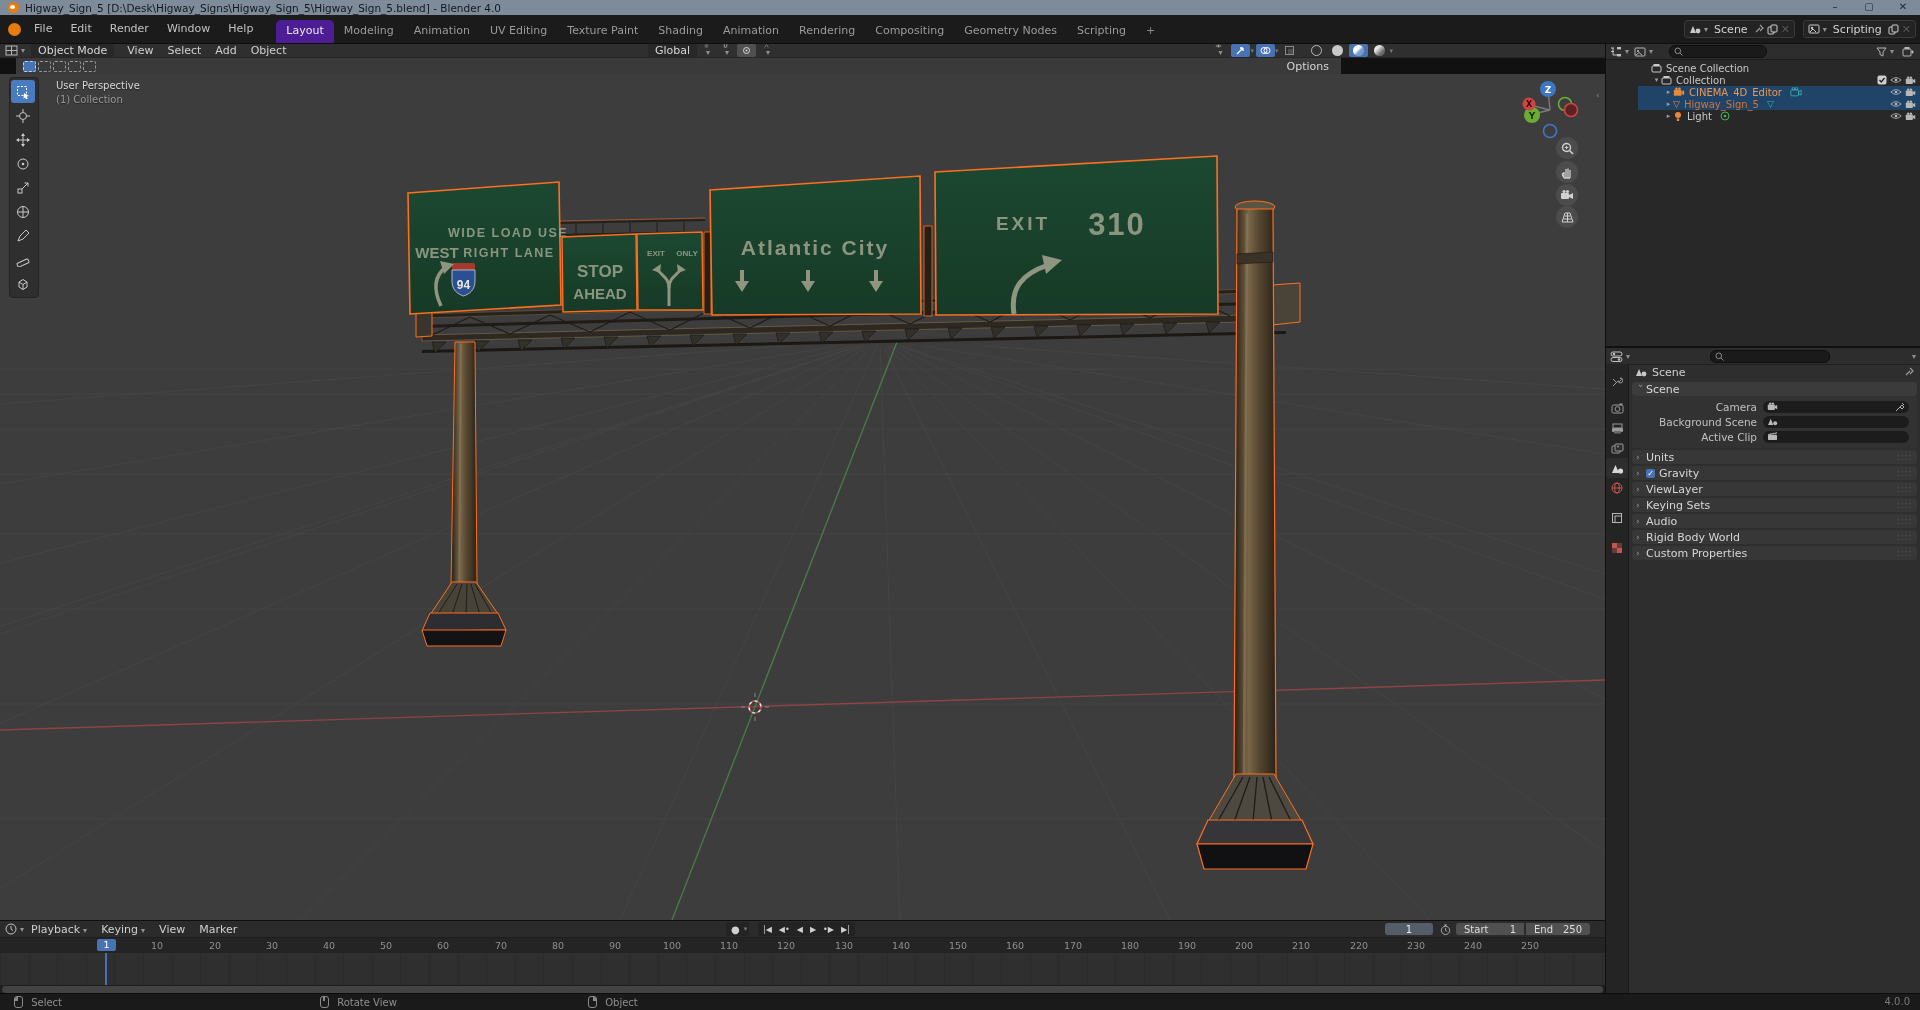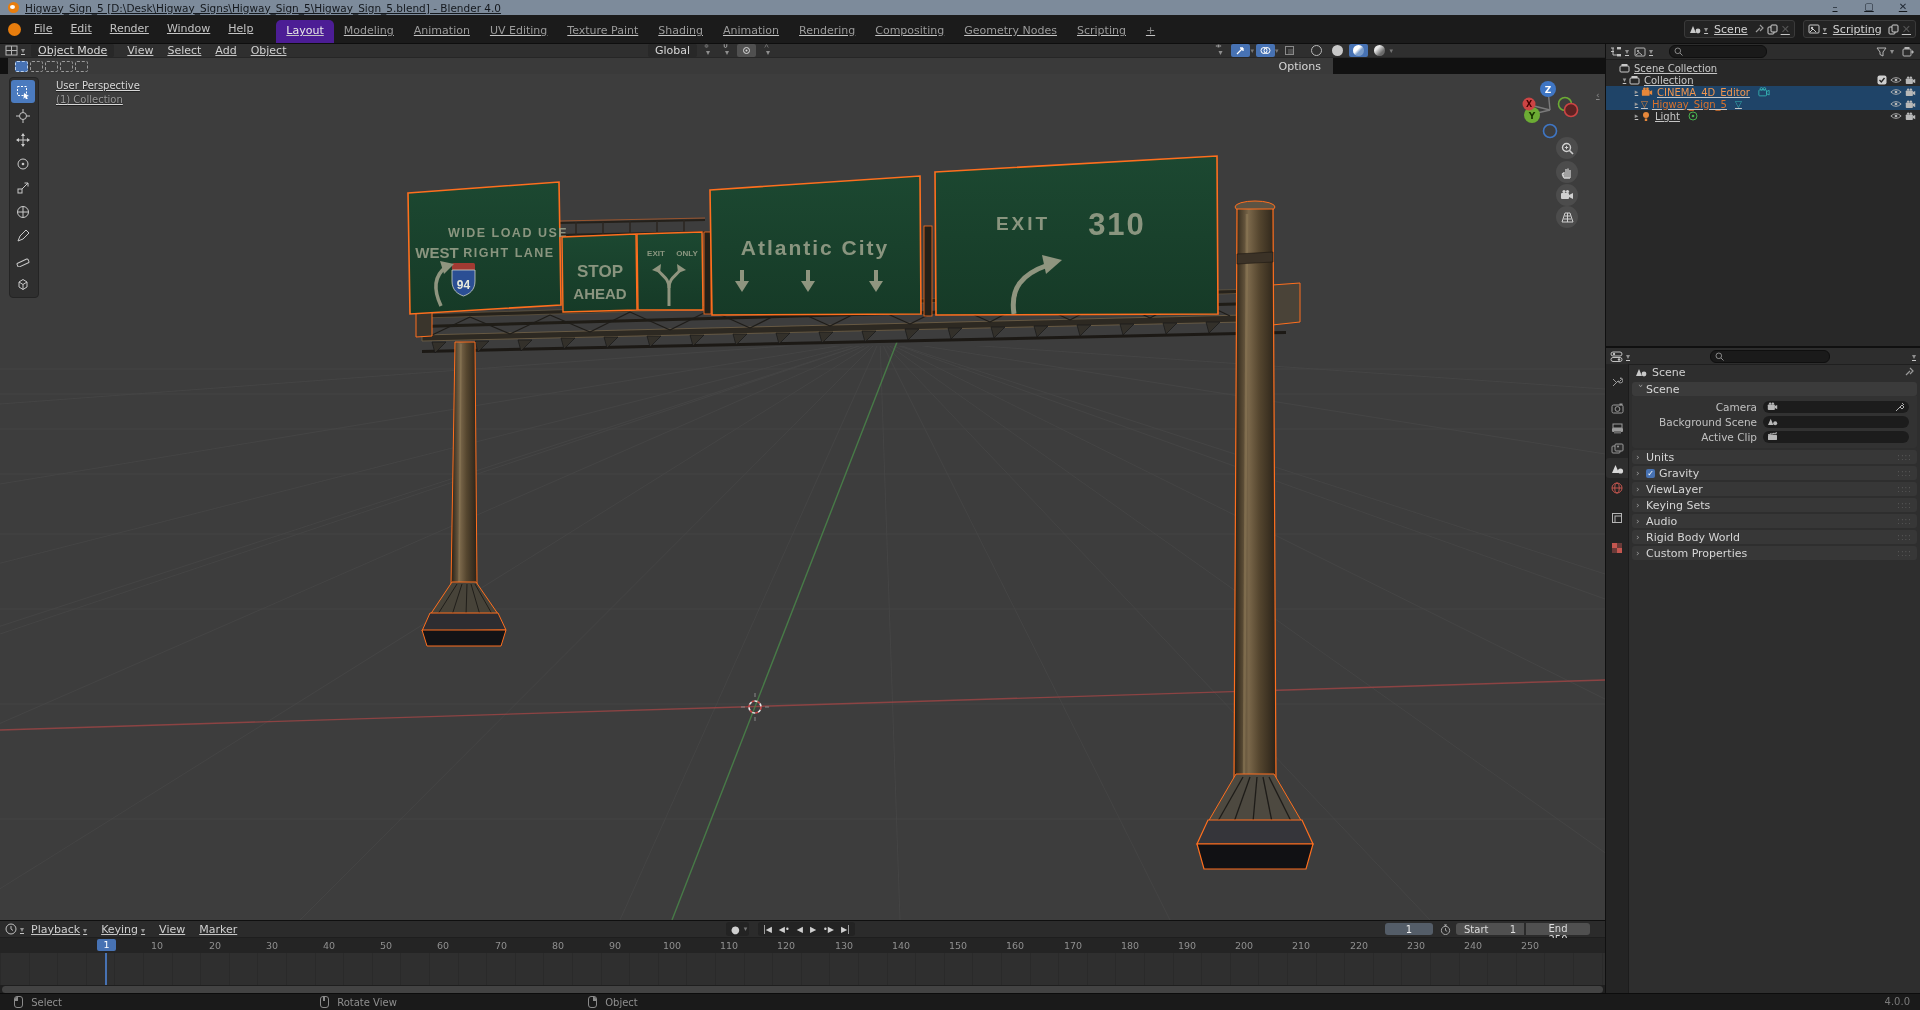--- a/index.html
+++ b/index.html
@@ -1,19 +1,19 @@
 <!DOCTYPE html>
 <html><head>
 <meta charset="utf-8">
 <style>
   html,body{margin:0;padding:0;background:#111;}
   body{width:1920px;height:1010px;position:relative;overflow:hidden;
        font-family:"DejaVu Sans","Liberation Sans",sans-serif;font-size:11px;color:#c5c5c5;
        -webkit-font-smoothing:antialiased;}
-  .abs{position:absolute;text-decoration:underline;}
+  .abs{position:absolute;}
   .row{display:flex;align-items:center;}
   .caret{font-size:8px;color:#8f8f8f;margin-left:3px;}
   .caret2{font-size:7px;color:#777;}
   
   #titlebar{left:0;top:0;width:1920px;height:15px;background:#7d8b9b;color:#14181d;
             display:flex;align-items:center;font-size:10.5px;}
   #titlebar .blogo{width:11px;height:11px;margin:0 6px 0 8px;border-radius:50%;
             background:#e87d0d;position:relative;}
   #titlebar .blogo:after{content:"";position:absolute;left:2px;top:3px;width:5px;height:4px;
             border-radius:50%;background:#fff;}
@@ -25,21 +25,21 @@
   .wtabs{display:flex;margin-left:14px;height:28px;align-items:flex-end;}
   .wtab{padding:5px 10px 6px 10px;color:#9b9b9b;border-radius:5px 5px 0 0;line-height:12px;white-space:nowrap;}
   .wtab.active{background:#4c1d95;color:#e9e9e9;}
   .wtab.add{color:#8a8a8a;}
   .idblock{display:flex;align-items:center;background:#232323;border:1px solid #3a3a3a;border-radius:3px;height:16px;padding:0 4px;margin-left:8px;}
   .idblock .lbl{margin:0 6px;color:#d2d2d2;}
   
   svg.ic{display:block;}
   
   #vp-header{left:0;top:44px;width:1605px;height:14px;background:#2f2f2f;display:flex;align-items:center;border-bottom:1px solid #262626;box-sizing:border-box;}
-  #vp-toolrow{left:8px;top:58px;width:1325px;height:16px;background:#3a3a3a;display:flex;align-items:center;box-sizing:border-box;}
+  #vp-toolrow{left:16px;top:58px;width:1325px;height:16px;background:#3a3a3a;display:flex;align-items:center;box-sizing:border-box;}
   .hbtn{display:flex;align-items:center;padding:0 4px;height:13px;border-radius:2px;color:#d6d6d6;flex-direction:column;}
   .hbtn.dark{background:#282828;}
   .hmenu{padding:0 7px;color:#cfcfcf;}
   .togglebtn{width:19px;height:13px;border-radius:2px;display:flex;align-items:center;justify-content:center;margin-left:2px;}
   .togglebtn.on{background:#4772b3;}
   .sphere{width:11px;height:11px;border-radius:50%;}
   #viewport{left:0;top:74px;width:1605px;height:846px;background:#3d3d3d;}
   #vp-overlay-text{left:56px;top:79px;line-height:14px;color:#d8d8d8;font-size:10px;text-shadow:0 1px 1px #222;}
   #vp-overlay-text .sub{color:#999;}
   
@@ -48,21 +48,21 @@
   .tbtn.active{background:#4b7bbf;}
   
   .navic{width:22px;height:22px;border-radius:50%;background:#ffffff14;display:flex;align-items:center;justify-content:center;}
   
   .selmode{width:13px;height:11px;border:1px dashed #9a9a9a;border-radius:2px;margin-right:2px;box-sizing:border-box;}
   .selmode.on{background:#4772b3;border-color:#bcd2ee;}
   
   #outliner{left:1605px;top:44px;width:315px;height:302px;background:#282828;border-left:1px solid #101010;box-sizing:border-box;}
   #outliner-header{height:15px;background:#2d2d2d;display:flex;align-items:center;border-bottom:1px solid #1d1d1d;padding-left:3px;}
   .searchbox{height:11px;background:#1a1a1a;border:1px solid #0f0f0f;border-radius:6px;display:flex;align-items:center;color:#777;padding:0 4px;}
-  .orow{height:12px;display:flex;align-items:center;font-size:10px;color:#c8c8c8;position:relative;padding-left:4px;}
+  .orow{height:12px;display:flex;align-items:center;font-size:10px;color:#c8c8c8;position:relative;padding-left:4px;margin-left:32px;}
   .orow.sel{background:#1f4468;}
   .orow .oright{position:absolute;right:4px;display:flex;align-items:center;gap:3px;}
   .disc{font-size:7px;color:#9a9a9a;width:9px;display:inline-block;text-align:center;}
   .oname{margin-left:4px;}
   .t-orange{color:#f0954f;}
   .t-orange2{color:#d9722c;}
   .glyph-tri{font-size:9px;line-height:9px;}
   
   #props{left:1605px;top:346px;width:315px;height:647px;background:#2e2e2e;border-left:1px solid #101010;border-top:2px solid #101010;box-sizing:border-box;}
   #props-header{height:16px;background:#2d2d2d;border-bottom:1px solid #1f1f1f;display:flex;align-items:center;padding:0 4px;}
@@ -956,21 +956,21 @@
 
     <span class="tfield" style="position:absolute;left:1385px;width:32px;">1</span>
     <svg class="ic" width="11" height="11" viewBox="0 0 12 12" style="position:absolute;left:1440px;top:3px;">
         <circle cx="6" cy="7" r="4.5" fill="none" stroke="#b0b0b0"></circle>
         <path d="M6 4.5 V7 L7.8 8 M4.5 1 h3 M6 1 v1.5" stroke="#b0b0b0" fill="none"></path>
       </svg>
     <span class="tfield tfield2" style="position:absolute;left:1456px;width:52px;border-radius:3px 0 0 3px;justify-content:space-between;">
       <span>Start</span>
         <span>1</span>
     </span>
-    <span class="tfield tfield2" style="position:absolute;left:1526px;width:48px;border-radius:0 3px 3px 0;justify-content:space-between;flex-direction:column;">
+    <span class="tfield tfield2" style="position:absolute;left:1526px;width:48px;border-radius:0 3px 3px 0;justify-content:space-between;">
       <span>End</span>
         <span>250</span>
     </span>
   </div>
 
   <div id="tl-ruler">
     <span class="framechip">1</span>
     <span><span class="rlabel" style="left: 157px;">10</span><span class="rlabel" style="left: 215px;">20</span><span class="rlabel" style="left: 272px;">30</span><span class="rlabel" style="left: 329px;">40</span><span class="rlabel" style="left: 386px;">50</span><span class="rlabel" style="left: 443px;">60</span><span class="rlabel" style="left: 501px;">70</span><span class="rlabel" style="left: 558px;">80</span><span class="rlabel" style="left: 615px;">90</span><span class="rlabel" style="left: 672px;">100</span><span class="rlabel" style="left: 729px;">110</span><span class="rlabel" style="left: 786px;">120</span><span class="rlabel" style="left: 844px;">130</span><span class="rlabel" style="left: 901px;">140</span><span class="rlabel" style="left: 958px;">150</span><span class="rlabel" style="left: 1015px;">160</span><span class="rlabel" style="left: 1073px;">170</span><span class="rlabel" style="left: 1130px;">180</span><span class="rlabel" style="left: 1187px;">190</span><span class="rlabel" style="left: 1244px;">200</span><span class="rlabel" style="left: 1301px;">210</span><span class="rlabel" style="left: 1359px;">220</span><span class="rlabel" style="left: 1416px;">230</span><span class="rlabel" style="left: 1473px;">240</span><span class="rlabel" style="left: 1530px;">250</span></span>
   </div>
   <div id="tl-chan">

